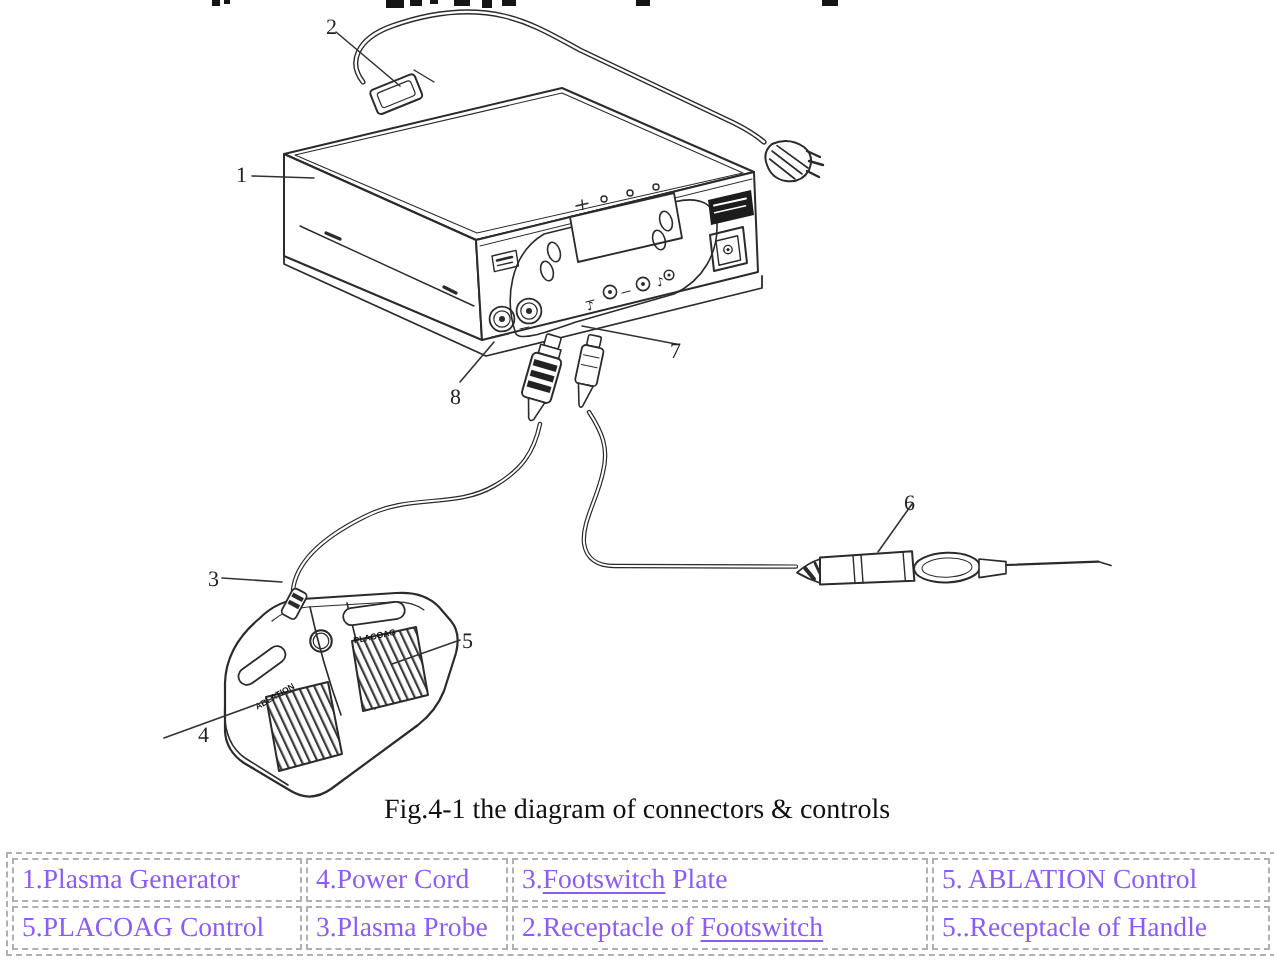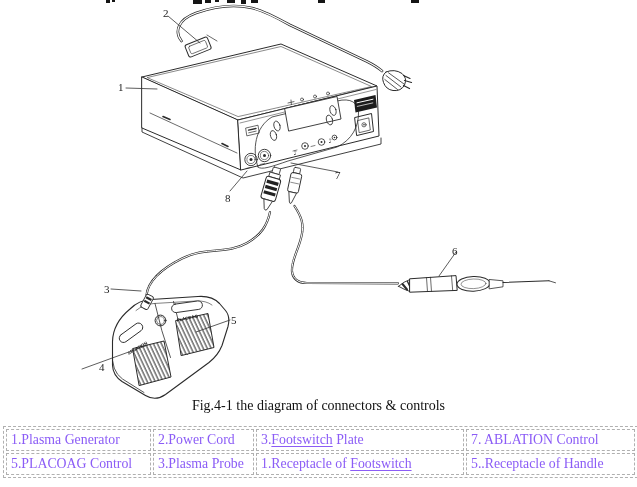--- a/index.html
+++ b/index.html
@@ -214,26 +214,26 @@
   <table class="legend">
     <colgroup>
         <col style="width:145px">
         <col style="width:101px">
         <col style="width:208px">
         <col style="width:169px">
       </colgroup>
     <tbody>
         <tr>
       <td><span>1.Plasma Generator</span><span class="wavy"></span><span></span></td>
-      <td><span>2.Power Cord</span><span class="wavy"></span><span></span></td>
+      <td><span>4.Power Cord</span><span class="wavy"></span><span></span></td>
       <td><span>3.</span><span class="wavy">Footswitch</span><span> Plate</span></td>
-      <td><span>7. ABLATION Control</span><span class="wavy"></span><span></span></td>
+      <td><span>5. ABLATION Control</span><span class="wavy"></span><span></span></td>
     </tr>
     <tr>
       <td><span>5.PLACOAG Control</span><span class="wavy"></span><span></span></td>
       <td><span>3.Plasma Probe</span><span class="wavy"></span><span></span></td>
-      <td><span>1.Receptacle of </span><span class="wavy">Footswitch</span><span></span></td>
+      <td><span>2.Receptacle of </span><span class="wavy">Footswitch</span><span></span></td>
       <td><span>5..Receptacle of Handle</span><span class="wavy"></span><span></span></td>
     </tr>
   </tbody>
     </table>
 
 </div>
 
 </body></html>

